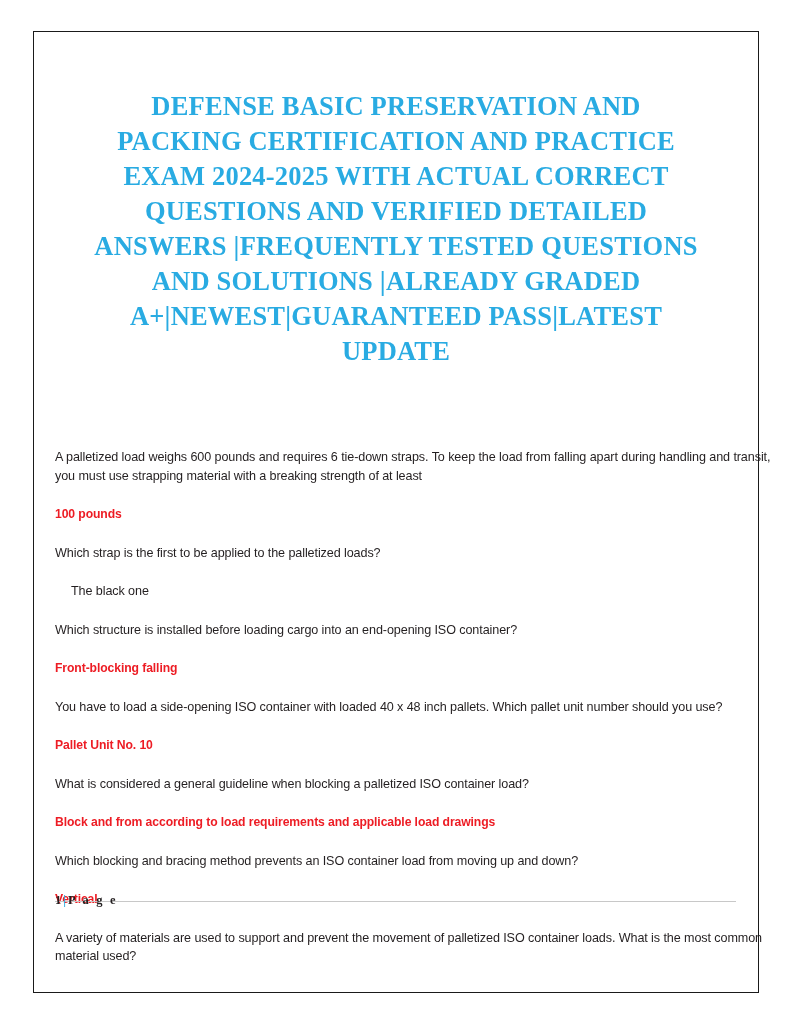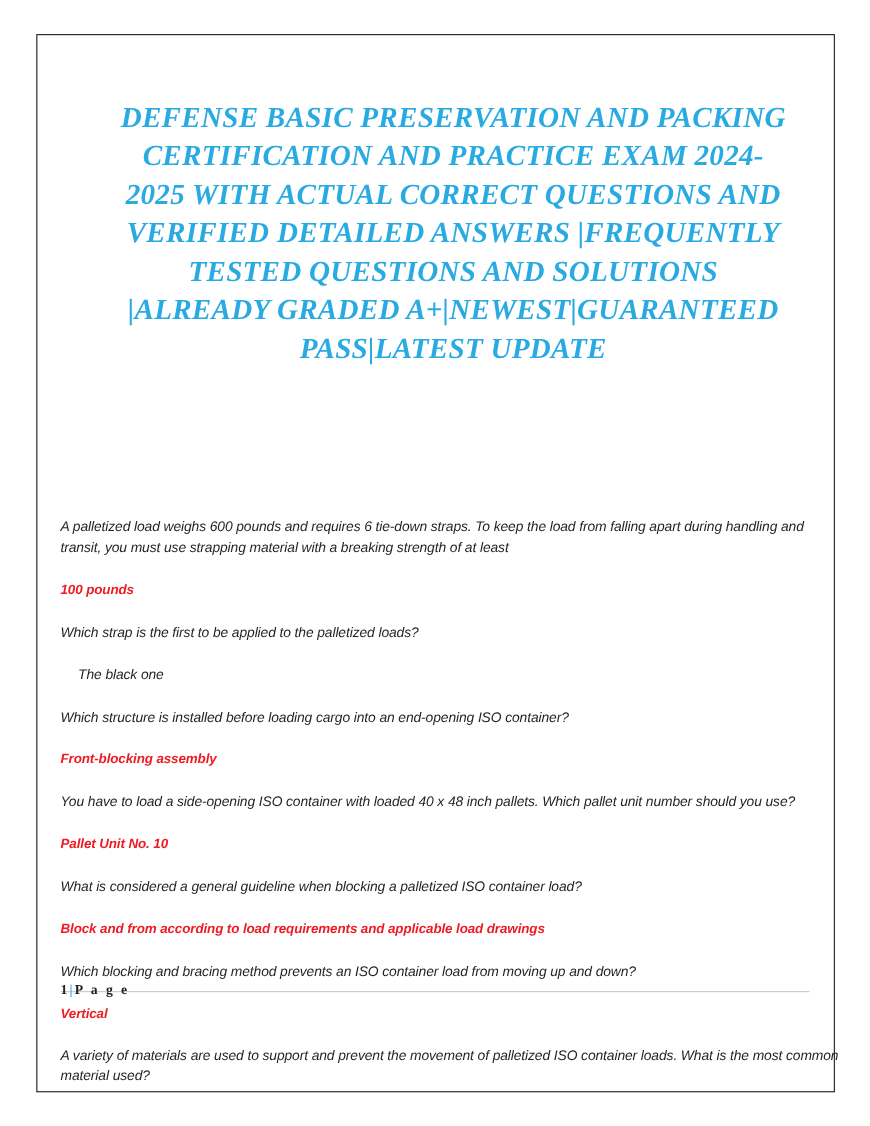--- a/index.html
+++ b/index.html
@@ -24,45 +24,43 @@
     position: absolute;
     left: 33px;
     top: 31px;
     width: 726px;
     height: 962px;
     border: 1px solid #1a1a1a;
     box-sizing: border-box;
   }
   .content {
     position: absolute;
-    left: 50px;
+    left: 34px;
     top: 32px;
     width: 724px;
     height: 960px;
     box-sizing: border-box;
     padding: 0 55px;
-    font-style: italic;
   }
   .doc-title {
     margin: 0;
     padding-top: 57px;
     font-family: "Liberation Serif", serif;
     font-weight: bold;
     font-size: 26.5px;
     line-height: 35px;
     letter-spacing: 0.2px;
     text-align: center;
     color: #29ABE2;
   }
   .qa-block {
     position: absolute;
     left: 55px;
-    top: 470px;
+    top: 448px;
     right: 20px;
-    font-style: italic;
   }
   .qa-item {
     margin: 0 0 20px 0;
     font-family: "Liberation Sans", sans-serif;
     font-size: 12.6px;
     line-height: 18.5px;
     color: #231f20;
     letter-spacing: -0.1px;
   }
   .qa-item.answer {
@@ -117,21 +115,21 @@
   <div class="content">
     <h1 class="doc-title">DEFENSE BASIC PRESERVATION AND PACKING CERTIFICATION AND PRACTICE EXAM 2024-2025 WITH ACTUAL CORRECT QUESTIONS AND VERIFIED DETAILED ANSWERS |FREQUENTLY TESTED QUESTIONS AND SOLUTIONS |ALREADY GRADED A+|NEWEST|GUARANTEED PASS|LATEST UPDATE</h1>
   </div>
 
   <div class="qa-block">
       <p class="qa-item question">A palletized load weighs 600 pounds and requires 6 tie-down straps. To keep the load from falling apart during handling and transit, you must use strapping material with a breaking strength of at least</p>
       <p class="qa-item answer">100 pounds</p>
       <p class="qa-item question">Which strap is the first to be applied to the palletized loads?</p>
       <p class="qa-item plain">The black one</p>
       <p class="qa-item question">Which structure is installed before loading cargo into an end-opening ISO container?</p>
-      <p class="qa-item answer">Front-blocking assembly</p>
+      <p class="qa-item answer">Front-blocking falling</p>
       <p class="qa-item question">You have to load a side-opening ISO container with loaded 40 x 48 inch pallets. Which pallet unit number should you use?</p>
       <p class="qa-item answer">Pallet Unit No. 10</p>
       <p class="qa-item question">What is considered a general guideline when blocking a palletized ISO container load?</p>
       <p class="qa-item answer">Block and from according to load requirements and applicable load drawings</p>
       <p class="qa-item question">Which blocking and bracing method prevents an ISO container load from moving up and down?</p>
       <p class="qa-item answer">Vertical</p>
       <p class="qa-item question">A variety of materials are used to support and prevent the movement of palletized ISO container loads. What is the most common material used?</p>
     </div>
 
   <div class="footer-rule"></div>

